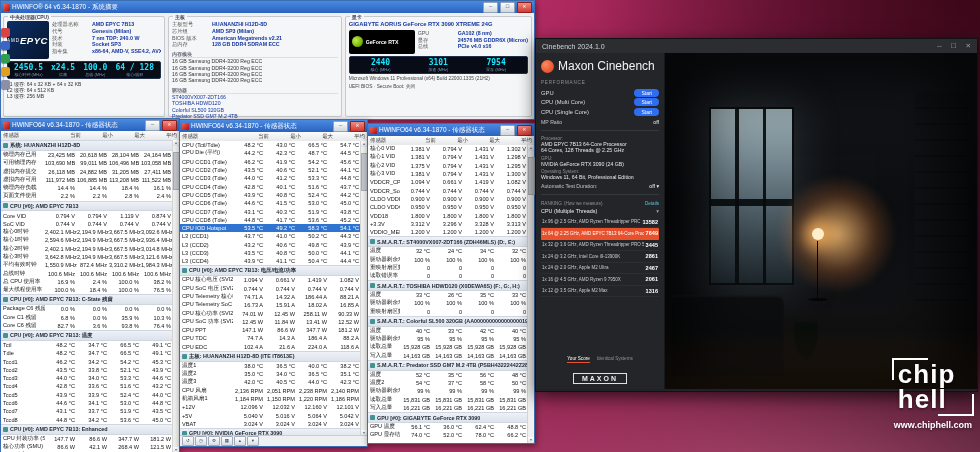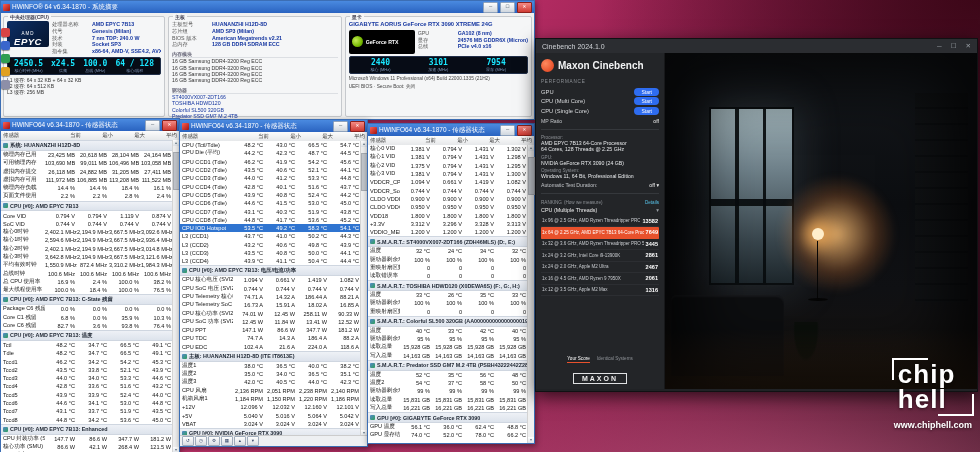--- a/index.html
+++ b/index.html
@@ -17,22 +17,22 @@
   .wbtn{width:13px;height:9px;background:linear-gradient(#fdfdfd,#cfd6de);border:1px solid #8fa3bd;color:#345;
     font-size:4.5px;line-height:8px;text-align:center;border-radius:1px;flex:none}
   .wbtn.close{background:linear-gradient(#f38a84,#cf3a33);color:#fff;border-color:#8d211c}
   
   #summary{left:0;top:0;width:533px;height:118px}
   .sum-body{display:flex;gap:3px;padding:3px 2px 2px;height:101px;overflow:hidden}
   .group{position:relative;border:1px solid #c6c9cd;border-radius:2px;background:#f5f6f7;padding:4px 3px 2px}
   .gcap{position:absolute;top:-3px;left:4px;background:#f5f6f7;padding:0 2px;font-size:5px;color:#445;font-weight:bold}
   .cpu-group{width:154px}.board-group{width:182px}.gpu-group{width:182px}
   .cpu-top{display:flex;gap:3px}
-  .epyc{width:42px;height:26px;background:linear-gradient(135deg,#0c2f66,#06152e);color:#fff;border-radius:2px;
-    display:flex;flex-direction:column;align-items:center;justify-content:flex-end;flex:none}
+  .epyc{width:42px;height:38px;background:linear-gradient(135deg,#0c2f66,#06152e);color:#fff;border-radius:2px;
+    display:flex;flex-direction:row;align-items:center;justify-content:flex-start;flex:none}
   .epyc .e1{font-size:4.5px;letter-spacing:1px}
   .epyc .e2{font-size:9.5px;font-weight:bold;font-style:italic;letter-spacing:.5px}
   .flist{flex:1;min-width:0}
   .frow{display:flex;font-size:5.3px;line-height:6.8px}
   .fl{color:#555;width:40px;flex:none;white-space:nowrap;overflow:hidden}
   .fv{color:#1536a0;font-weight:bold;flex:1;white-space:nowrap;overflow:hidden}
   .lcd{margin-top:2px;background:#070c16;border:1px solid #22304a;border-radius:2px;display:flex;justify-content:space-around;padding:1px 2px}
   .lcd-item{text-align:center;min-width:0}
   .lv{font-family:"DejaVu Sans Mono",monospace;font-size:8px;font-weight:bold;color:#1ae6ff;line-height:9px;white-space:nowrap}
   .lt{font-size:4px;color:#7e93b5;white-space:nowrap}
@@ -73,21 +73,21 @@
   
   #cinebench{position:absolute;left:535px;top:38px;width:441px;height:352px;background:#202225;
     border:1px solid #101113;box-shadow:0 5px 16px rgba(0,0,0,.65)}
   .cb-tbar{height:14px;background:#2b2d31;display:flex;align-items:center;color:#cfd2d6;font-size:7px;padding:0 6px}
   .cb-controls{margin-left:auto;display:flex;gap:9px;color:#9aa0a6;font-size:6.5px}
   .cb-body{display:flex;height:336px}
   .cb-side{width:118px;flex:none;background:#232528;border-right:1px solid #17181a;display:flex;flex-direction:column;
     padding:4px 5px 3px;color:#d8dadd;overflow:hidden}
   .cb-brand{display:flex;align-items:center;gap:4px;margin:2px 0 5px}
   .cb-logo{width:13px;height:13px;border-radius:50%;background:radial-gradient(circle at 35% 35%,#ff8a5e,#e8512c 70%);flex:none}
-  .cb-brand-name{font-size:10px;font-weight:bold;color:#f2f3f4;white-space:nowrap}
+  .cb-brand-name{font-size:12px;font-weight:normal;color:#f2f3f4;white-space:nowrap}
   .cb-sec-label{font-size:4.6px;letter-spacing:.8px;color:#8d9196;margin:2px 0 2px}
   .cb-test{display:flex;align-items:center;margin:1.5px 0}
   .cb-test-label{font-size:5.8px;flex:1;white-space:nowrap;overflow:hidden}
   .cb-start{background:#2e6cf0;color:#fff;font-size:5px;border-radius:6px;padding:1px 7px;flex:none}
   .cb-mp{display:flex;align-items:center;font-size:5.2px;color:#c0c3c7;margin:2px 0 2px}
   .cb-mp .val{margin-left:auto;color:#eee}
   .cb-divider{height:1px;background:#35383c;margin:3px 0;flex:none}
   .cb-info-label{font-size:4.6px;color:#8d9196;margin-top:2px}
   .cb-info-value{font-size:5.2px;color:#e6e8ea;line-height:6.4px}
   .cb-rank-head{display:flex;align-items:center;font-size:4.6px;color:#8d9196;margin-top:3px;gap:2px}

